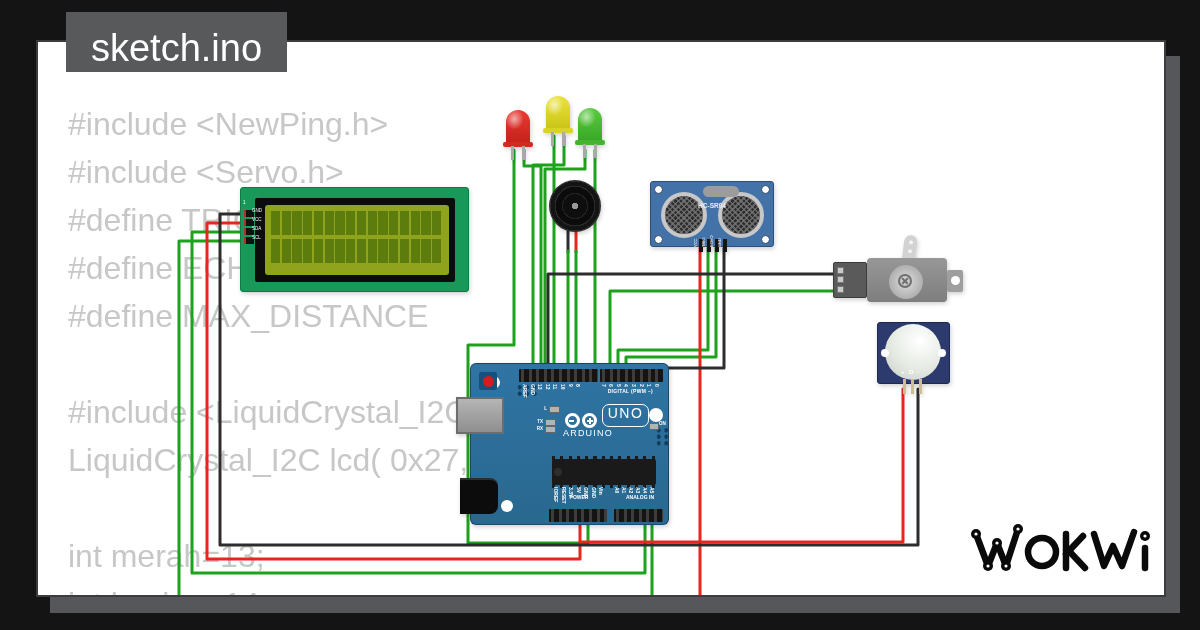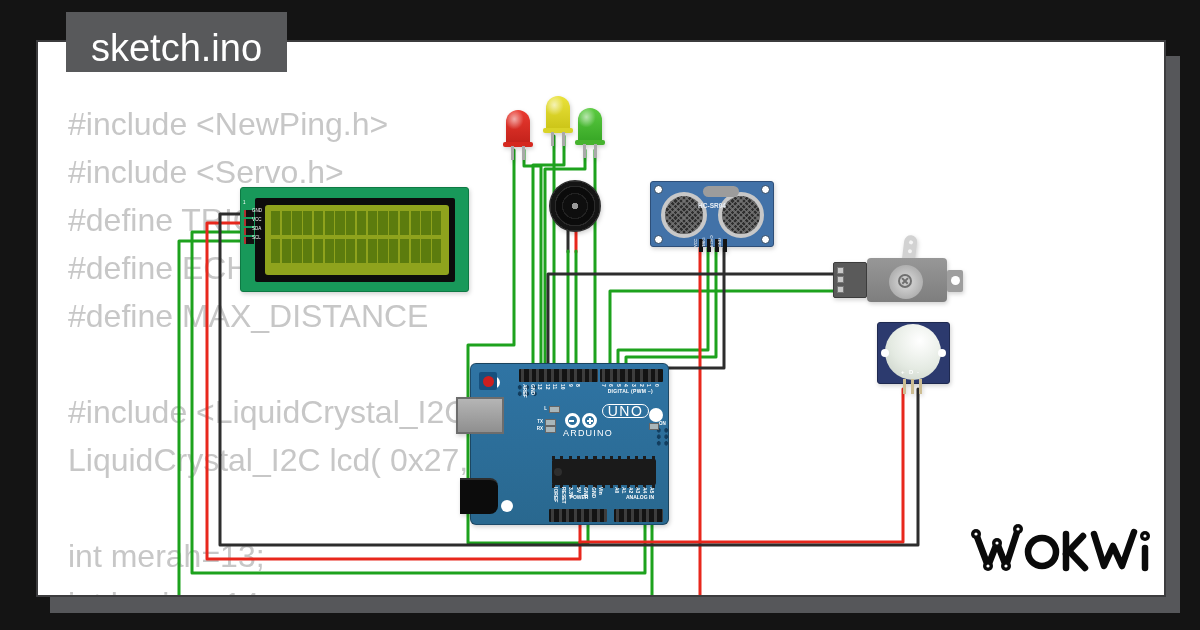--- a/index.html
+++ b/index.html
@@ -100,22 +100,22 @@
   .icsp2{left:184px;top:63px;width:15px;height:20px;}
   .stat-lab{position:absolute;width:14px;text-align:right;font-size:4.5px;color:#fff;font-weight:bold;}
   .stat-led{position:absolute;width:9px;height:5px;background:#a9b6ba;border:0.5px solid #666;}
   .digital-label{position:absolute;left:88px;top:24px;width:94px;text-align:right;font-size:5px;
       font-weight:bold;color:#fff;letter-spacing:.3px;}
   .logo-circle{position:absolute;top:49px;width:15px;height:15px;border:3px solid #fff;border-radius:50%;box-sizing:border-box;}
   .lc1{left:94px;} .lc2{left:111px;}
   .lc-minus{position:absolute;left:98px;top:55.5px;width:5px;height:2px;background:#fff;}
   .lc-plus-h{position:absolute;left:115.5px;top:55.5px;width:6px;height:2px;background:#fff;}
   .lc-plus-v{position:absolute;left:117.5px;top:53.5px;width:2px;height:6px;background:#fff;}
-  .uno-box{position:absolute;left:131px;top:40px;width:47px;height:14px;border:1.5px solid #fff;border-radius:7px;
-      box-sizing:border-box;display:flex;align-items:center;justify-content:center;}
+  .uno-box{position:absolute;left:131px;top:40px;width:47px;height:23px;border:1.5px solid #fff;border-radius:7px;
+      box-sizing:border-box;display:flex;justify-content:center;}
   .uno-box span{font-size:14px;color:#fff;letter-spacing:1.5px;}
   .arduino-brand{position:absolute;left:92px;top:64px;font-size:9px;font-weight:normal;color:#fff;letter-spacing:1.2px;}
   .on-led{position:absolute;left:178px;top:59px;width:8px;height:5px;background:#a9b6ba;border:0.5px solid #666;}
   .on-label{position:absolute;left:188px;top:57px;font-size:4.5px;font-weight:bold;color:#fff;}
   .usb{position:absolute;left:-15px;top:33px;width:48px;height:37px;background:linear-gradient(#b5b5b5,#8f8f8f);
       border:2px solid #6d6d6d;box-sizing:border-box;}
   .jack{position:absolute;left:-11px;top:114px;width:38px;height:36px;background:#0c0c0c;border-radius:0 8px 8px 0;
       border-top:2px solid #2e2e2e;box-sizing:border-box;}
   .chip{position:absolute;left:81px;top:95px;width:104px;height:26px;background:#1a1a1a;border-radius:2px;}
   .chip::before{content:"";position:absolute;left:2px;top:9px;width:8px;height:8px;border-radius:50%;background:#2e2e2e;}

